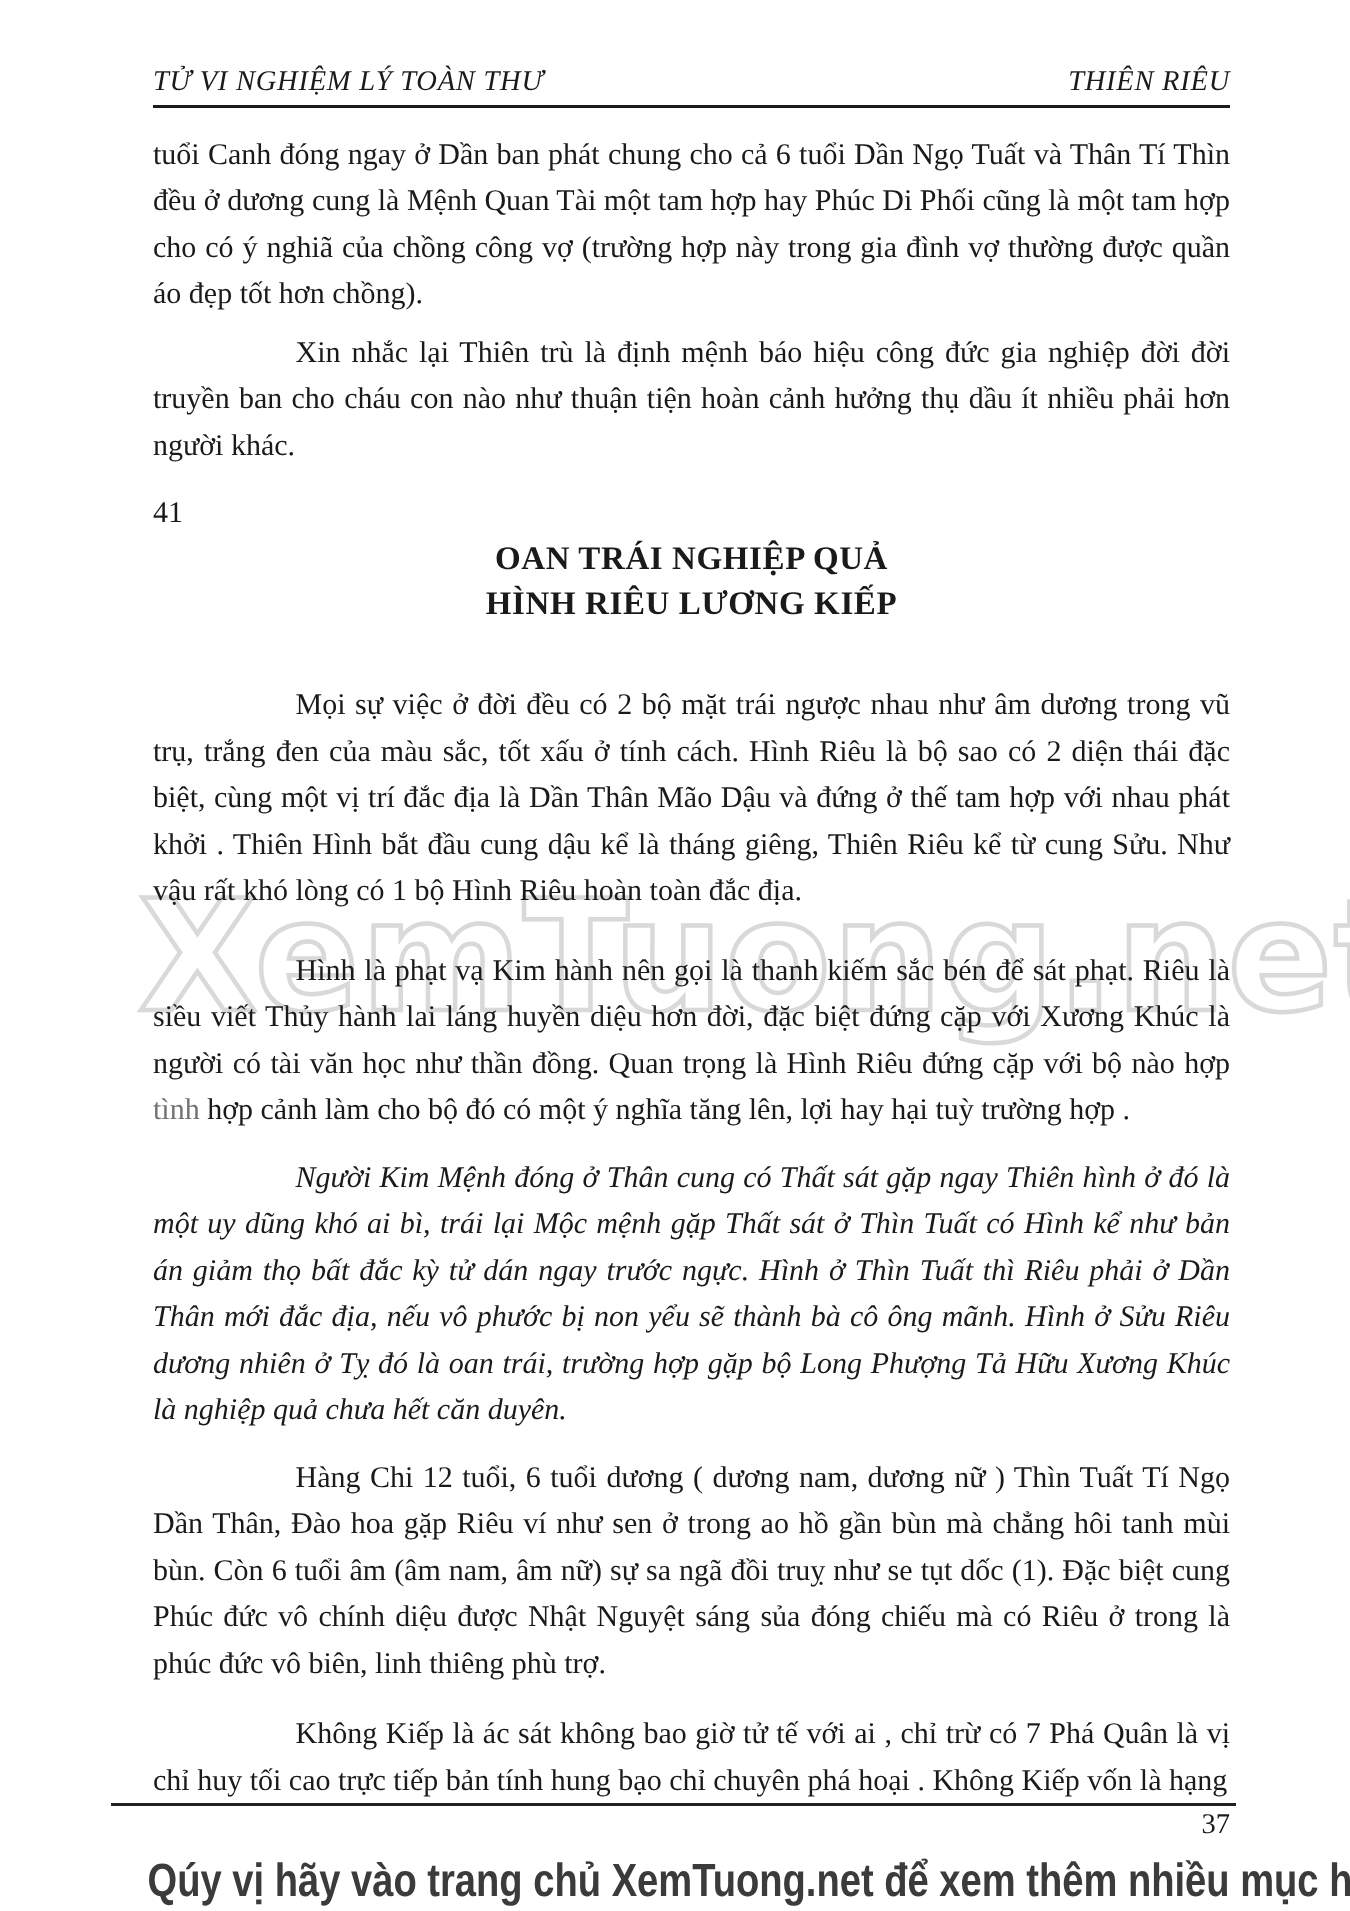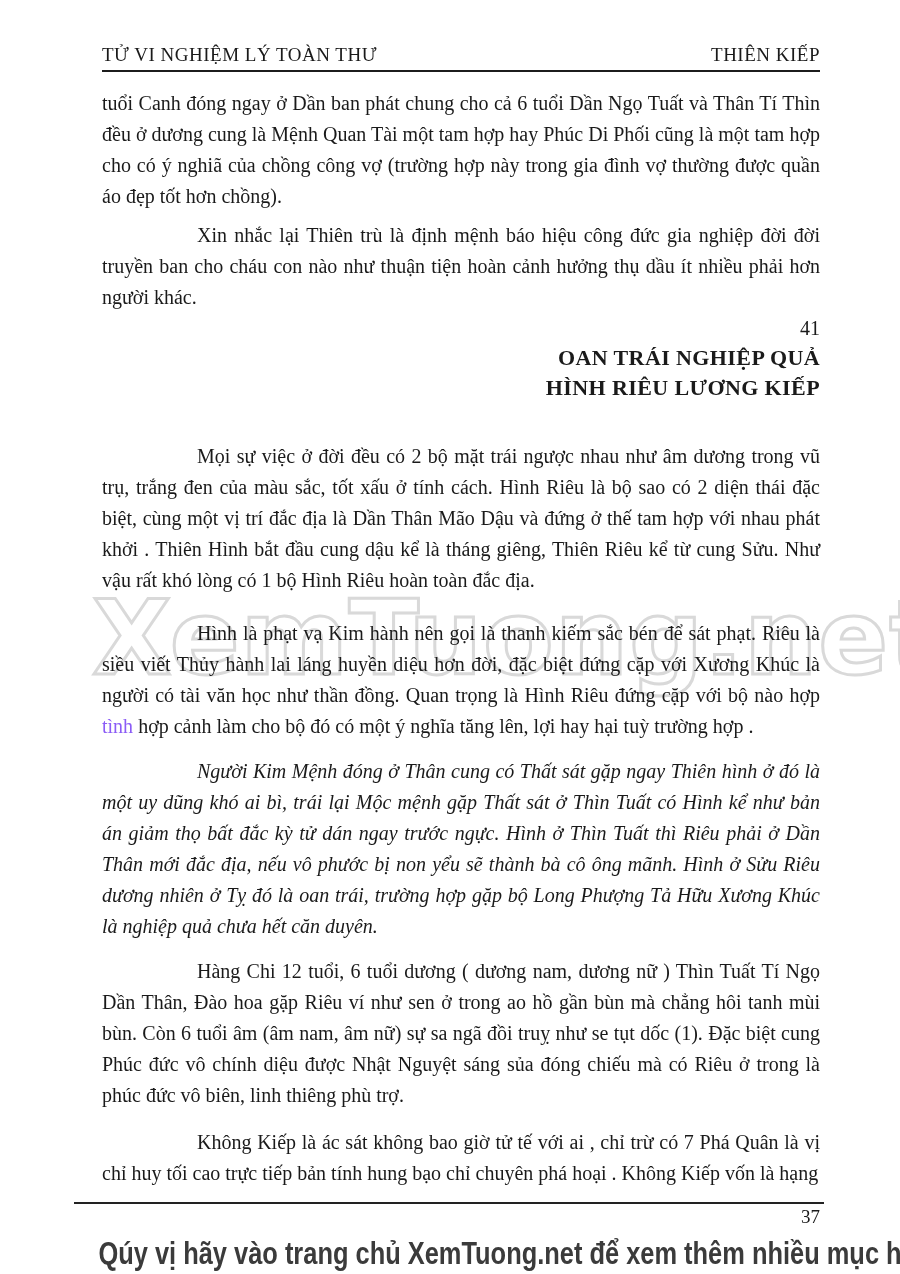--- a/index.html
+++ b/index.html
@@ -22,50 +22,50 @@
     padding: 44px 80px 0 102px;
   }
   .running-header {
     display: flex;
     justify-content: space-between;
     align-items: flex-end;
     font-size: 19px;
     letter-spacing: 0.5px;
     border-bottom: 2px solid #1c1c1c;
     padding-bottom: 4px;
+    font-style: italic;
   }
   .body-par {
     font-size: 20px;
     line-height: 31px;
     text-align: justify;
     margin: 0;
   }
   .indent { text-indent: 95px; }
   .p1 { margin-top: 16px; }
   .p2 { margin-top: 8px; }
   .page-num-41 {
-    margin-top: 4px;
-    text-align: right;
+    margin-top: 18px;
     font-size: 20px;
     height: 24px;
   }
   .chapter-heading {
     margin-top: 2px;
-    text-align: right;
+    text-align: center;
     font-weight: bold;
     font-size: 22px;
     line-height: 30px;
     letter-spacing: 0.4px;
   }
   .p3 { margin-top: 38px; }
   .p4 { margin-top: 22px; }
   .p5 { margin-top: 14px; font-style: italic; }
   .p6 { margin-top: 14px; }
   .p7 { margin-top: 16px; }
-  .red-word { color: #8b5cf6; }
+  .red-word { color: #737373; }
   .watermark {
     position: absolute;
     z-index: 0;
     top: 578px;
     left: 92px;
     width: 730px;
     font-family: "DejaVu Sans", sans-serif;
     font-weight: bold;
     font-size: 103px;
     letter-spacing: 1px;
@@ -114,21 +114,21 @@
 <body>
 
 <div class="page">
 
   <div class="watermark">XemTuong.net</div>
 
   <div class="content">
 
     <div class="running-header">
       <span>TỬ VI NGHIỆM LÝ TOÀN THƯ</span>
-      <span>THIÊN KIẾP</span>
+      <span>THIÊN RIÊU</span>
     </div>
 
     <p class="body-par p1">tuổi Canh đóng ngay ở Dần ban phát chung cho cả 6 tuổi Dần Ngọ Tuất và Thân Tí Thìn đều ở dương cung là Mệnh Quan Tài một tam hợp hay Phúc Di Phối cũng là một tam hợp cho có ý nghiã của chồng công vợ (trường hợp này trong gia đình vợ thường được quần áo đẹp tốt hơn chồng).</p>
 
     <p class="body-par indent p2">Xin nhắc lại Thiên trù là định mệnh báo hiệu công đức gia nghiệp đời đời truyền ban cho cháu con nào như thuận tiện hoàn cảnh hưởng thụ dầu ít nhiều phải hơn người khác.</p>
 
     <div class="page-num-41">41</div>
 
     <div class="chapter-heading">
       <div>OAN TRÁI NGHIỆP QUẢ</div>

